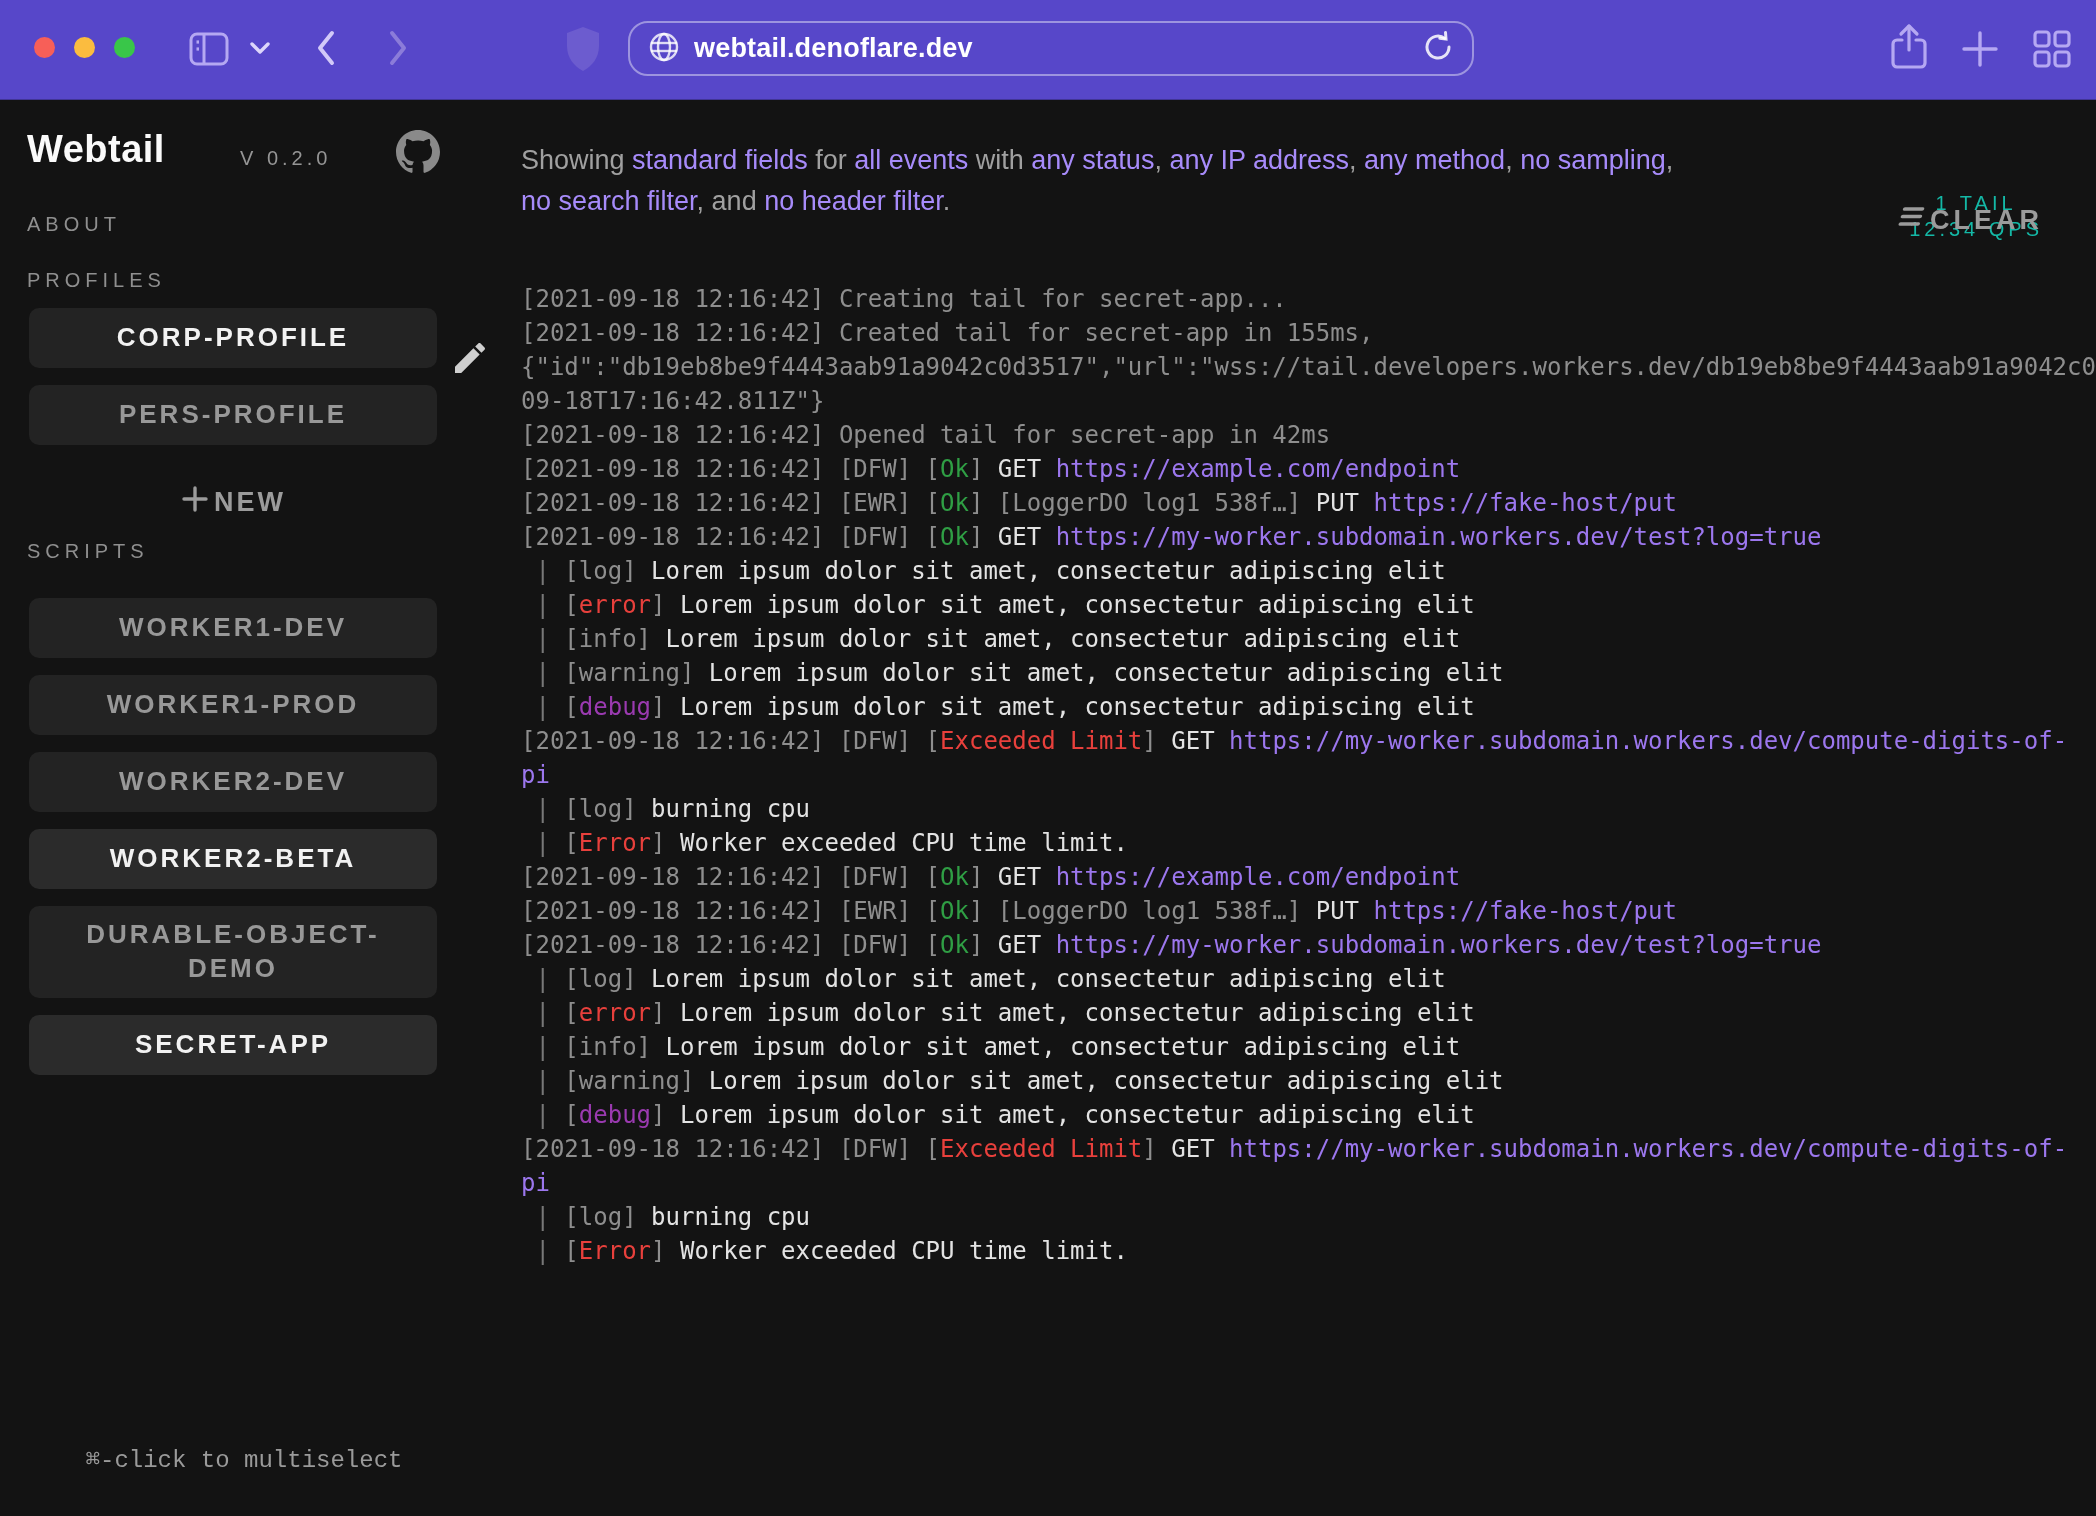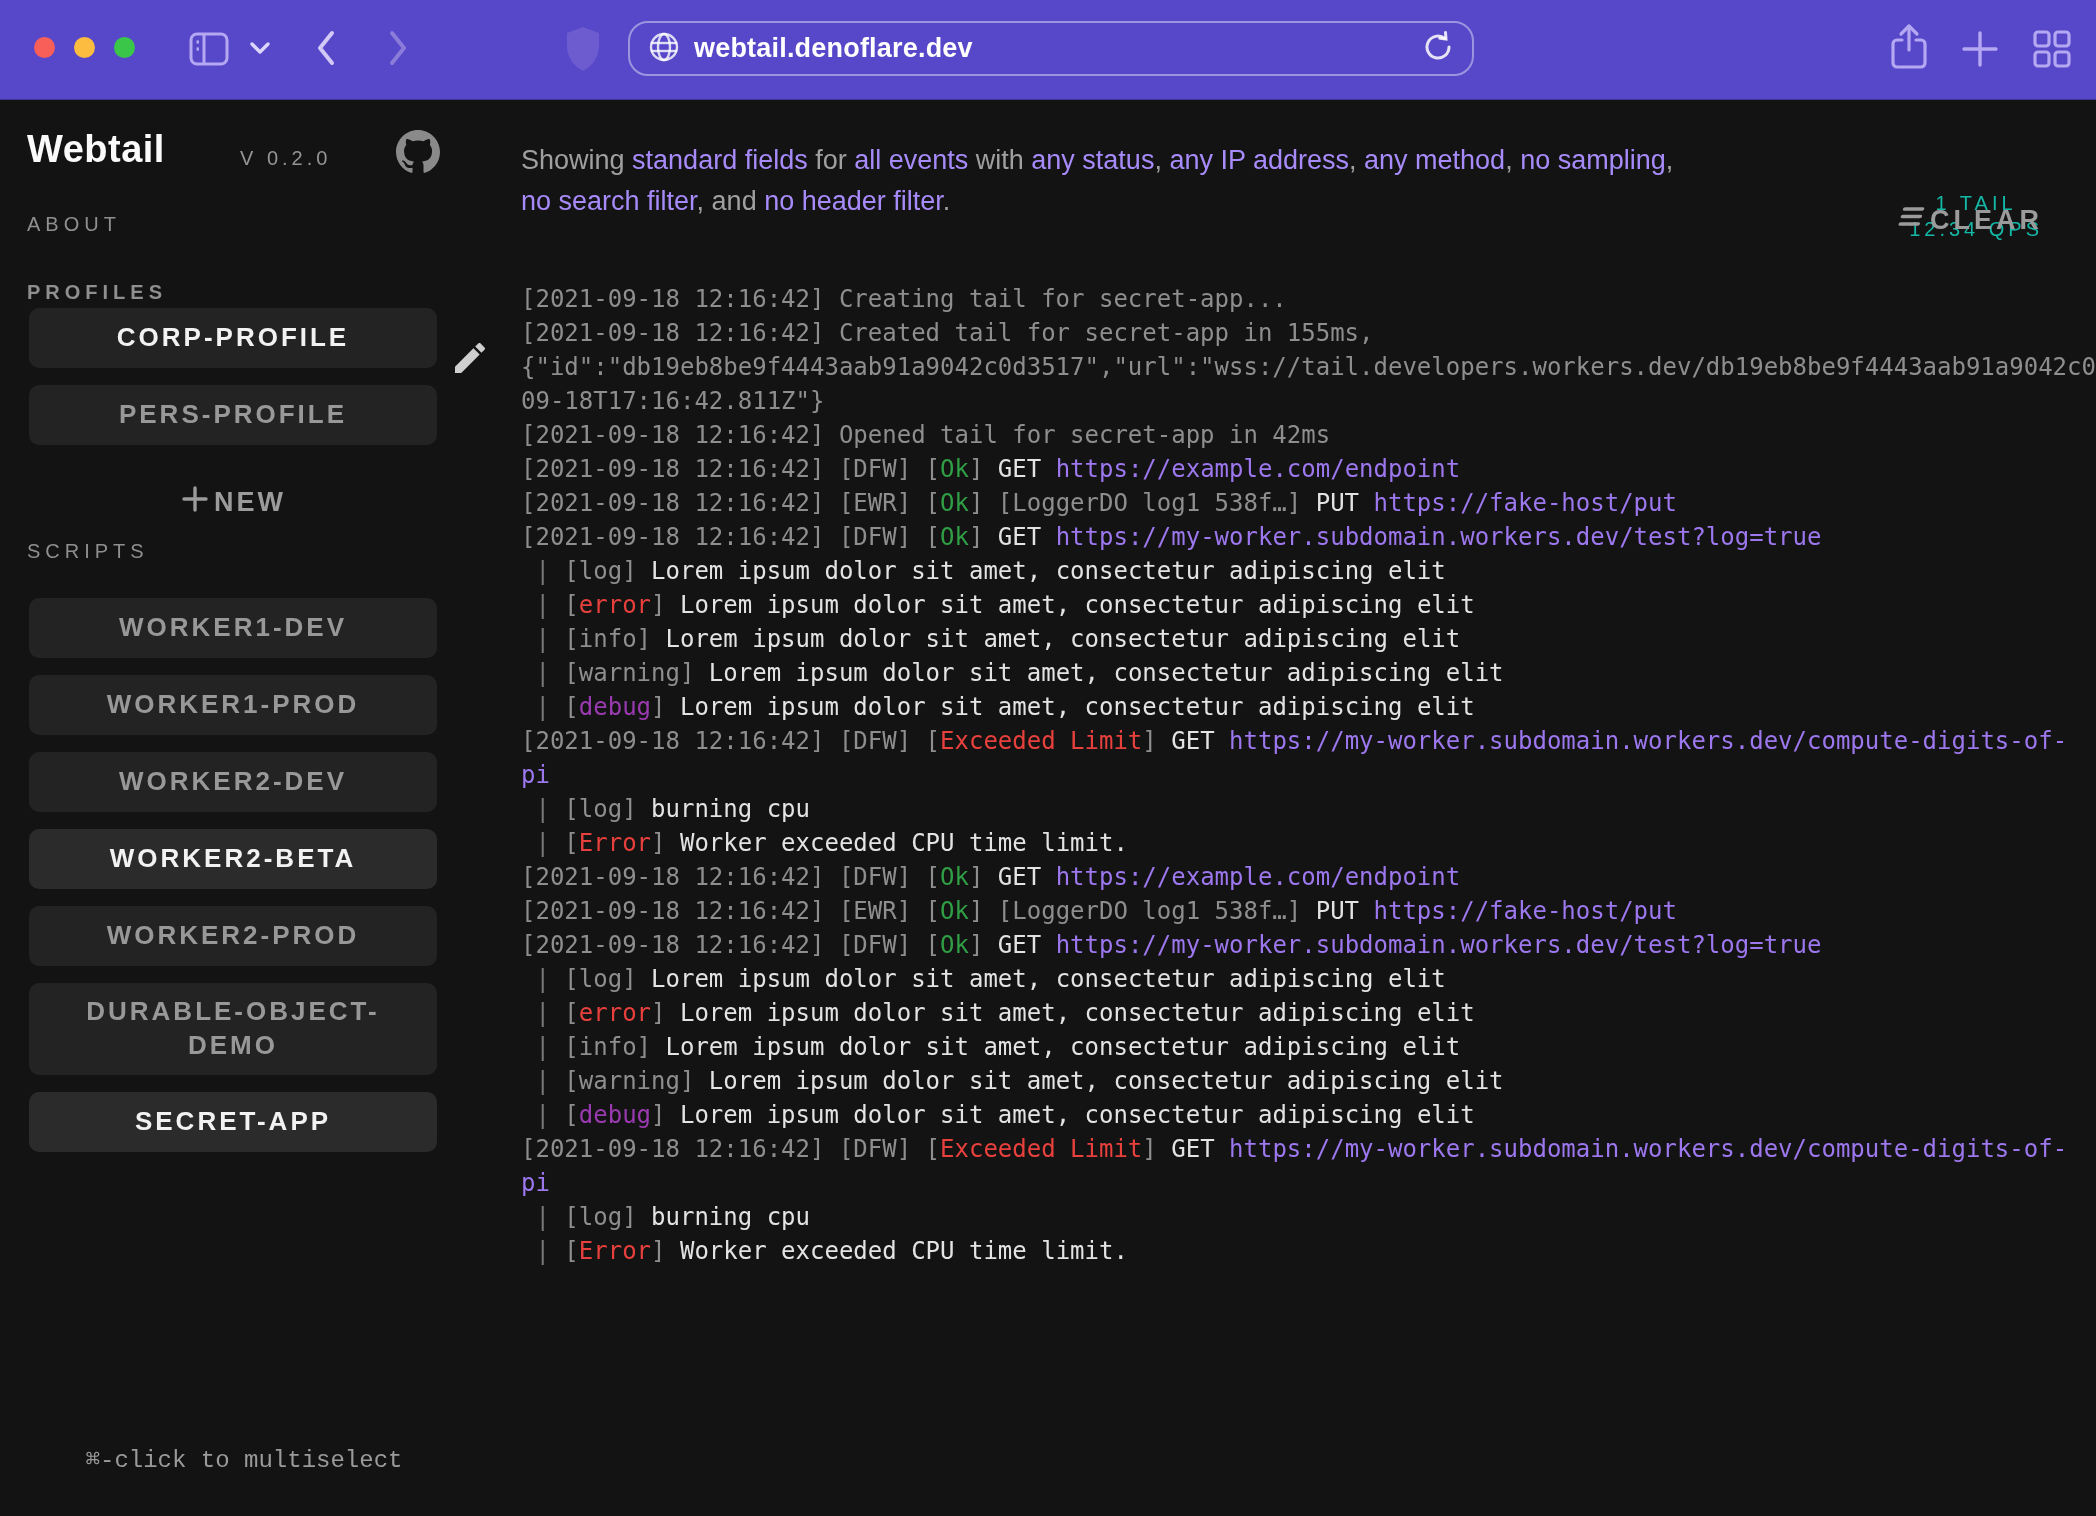--- a/index.html
+++ b/index.html
@@ -27,21 +27,21 @@
   .app{position:absolute;left:0;top:100px;width:2096px;height:1120px;}
   .sidebar{position:absolute;left:0;top:0;width:488px;height:1416px;}
   .main{position:absolute;left:488px;top:0;width:1608px;height:1416px;}
 
   
   .app-title{position:absolute;left:27px;top:28px;font-size:38px;font-weight:bold;color:#fafafa;letter-spacing:.5px;}
   .version{position:absolute;left:240px;top:47px;font-size:20px;letter-spacing:4px;color:#959595;}
   .github{position:absolute;right:48px;top:30px;width:44px;height:44px;color:#8a8a8a;}
   .side-label{position:absolute;left:27px;font-size:20px;letter-spacing:5px;color:#8f8f8f;}
   .lbl-about{top:113px;}
-  .lbl-profiles{top:181px;font-weight:bold;}
+  .lbl-profiles{top:169px;}
   .lbl-scripts{top:440px;}
   .btn-col{position:absolute;left:29px;width:408px;display:flex;flex-direction:column;gap:17px;}
   .col-profiles{top:208px;}
   .col-scripts{top:498px;}
   .side-btn{min-height:60px;background:var(--card);border:none;border-radius:10px;color:var(--text-muted);
     font-family:"Liberation Sans",sans-serif;font-size:26px;font-weight:bold;letter-spacing:3px;
     display:flex;align-items:center;justify-content:center;text-align:center;padding:12px 34px;line-height:1.3;cursor:pointer;}
   .side-btn.selected{color:var(--text-bright);background:var(--card-selected);}
   .col-profiles .side-btn.selected{background:var(--card);}
   .edit-ico{position:absolute;left:450px;top:238px;width:40px;height:40px;color:#cfcfcf;cursor:pointer;}
@@ -178,21 +178,20 @@
       </span>
       <span>NEW</span>
     </button>
 
     <div class="side-label lbl-scripts">SCRIPTS</div>
     <div class="btn-col col-scripts" id="scripts-col">
         <button class="side-btn">WORKER1-DEV</button>
         <button class="side-btn">WORKER1-PROD</button>
         <button class="side-btn">WORKER2-DEV</button>
         <button class="side-btn selected">WORKER2-BETA</button>
-        <button class="side-btn">WORKER2-PROD</button>
         <button class="side-btn">DURABLE-OBJECT-DEMO</button>
         <button class="side-btn selected">SECRET-APP</button>
       </div>
 
     <div class="hint">⌘-click to multiselect</div>
   </div>
 
   <div class="main">
     <div class="filter-summary" id="filter-summary"><span class="fplain">Showing </span><span class="flink">standard fields</span><span class="fplain"> for </span><span class="flink">all events</span><span class="fplain"> with </span><span class="flink">any status</span><span class="fplain">, </span><span class="flink">any IP address</span><span class="fplain">, </span><span class="flink">any method</span><span class="fplain">, </span><span class="flink">no sampling</span><span class="fplain">,</span><br><span class="flink">no search filter</span><span class="fplain">, and </span><span class="flink">no header filter</span><span class="fplain">.</span></div>
 

